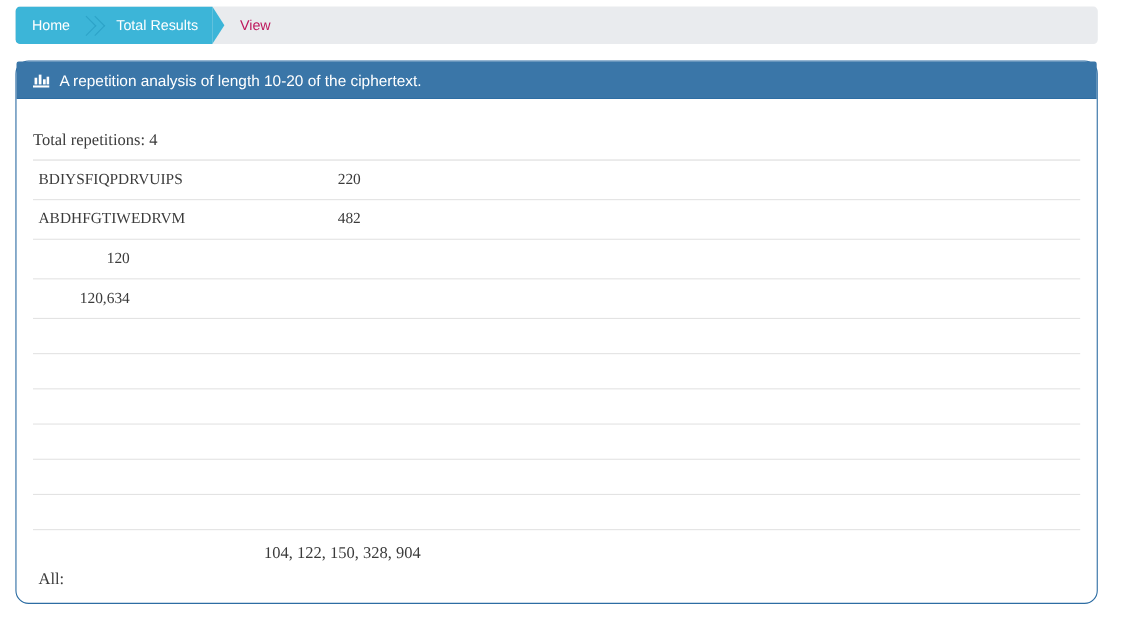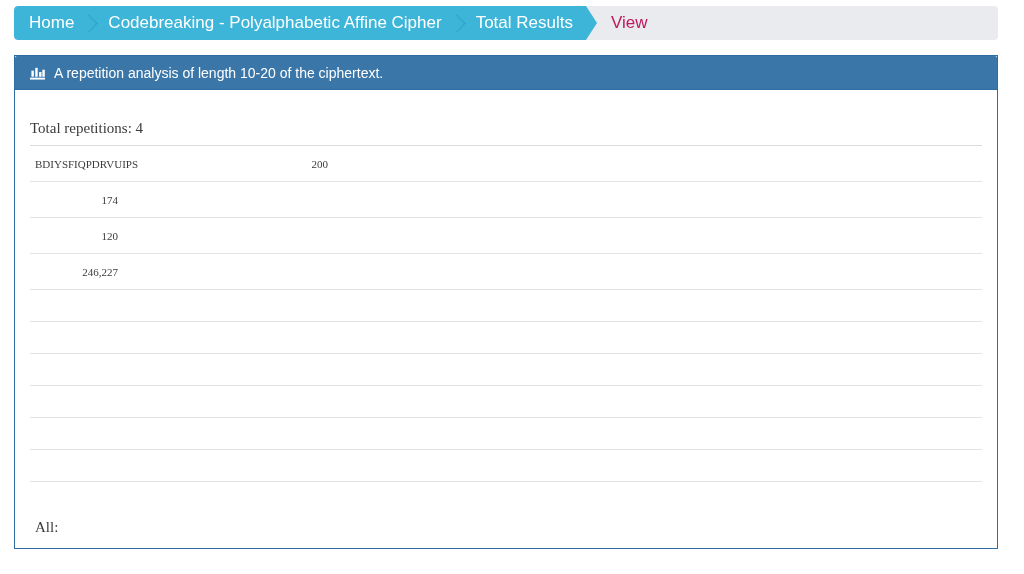--- a/index.html
+++ b/index.html
@@ -12,21 +12,21 @@
   }
 
   
   .breadcrumb-bar {
     display: flex; align-items: stretch;
     height: 34px;
     margin: 6px 26px 0 14px;
     background: #e9ebee;
     border-radius: 4px;
     overflow: hidden;
-    font-size: 17px;
+    font-size: 13px;
   }
   .crumb-group {
     display: flex; align-items: center;
     background: #3cb5d8;
     border-radius: 4px 0 0 4px;
     padding-left: 2px;
   }
   .crumb {
     color: #ffffff;
     padding: 0 13px;
@@ -52,21 +52,21 @@
     color: #be185d;
     line-height: 34px;
     padding: 0 14px;
     white-space: nowrap;
   }
 
   
   .panel {
     margin: 15px 26px 0 14px;
     border: 1px solid #2d6da3;
-    border-radius: 0;
+    border-radius: 12px;
     height: 494px;
     background: #ffffff;
   }
   .panel-heading {
     background: #3a76a8;
     color: #ffffff;
     height: 34px;
     padding: 0 15px;
     font-size: 14px;
     display: flex; align-items: center;
@@ -84,40 +84,39 @@
   .total-row {
     height: 34px;
     display: flex; align-items: center;
     font-size: 15px;
     border-bottom: 1px solid #dcdcdc;
   }
   .t-row {
     height: 36px;
     display: flex; align-items: center;
     border-bottom: 1px solid #e3e3e3;
-    font-size: 11px;
+    font-size: 14px;
   }
   .t-row.empty { height: 32px; }
   .cell-pattern { width: 210px; padding-left: 5px; }
   .cell-value { width: 88px; text-align: right; }
   .all-row {
     height: 42px;
     display: flex; align-items: center;
     font-size: 15px;
   }
   .all-label { width: 210px; padding-left: 5px; margin-top: 48px; }
 </style>
 </head>
 <body>
 
 <div class="breadcrumb-bar">
   <div class="crumb-group">
     <span class="crumb">Home</span>
     <span class="chev"></span>
-    <span class="crumb">Codebreaking - Polyalphabetic Affine Cipher</span>
     <span class="chev"></span>
     <span class="crumb">Total Results</span>
   </div>
   <span class="arrow"></span>
   <span class="crumb-active">View</span>
 </div>
 
 <div class="panel">
   <div class="panel-heading">
     <span class="icon">
@@ -131,38 +130,40 @@
     </span>
     <span>A repetition analysis of length 10-20 of the ciphertext.</span>
   </div>
 
   <div class="panel-body">
     <div class="total-row">Total repetitions: 4</div>
 
     <div>
       <div class="t-row">
         <span class="cell-pattern">BDIYSFIQPDRVUIPS</span>
-        <span class="cell-value">200</span>
+        <span class="cell-value">220</span>
       </div>
       <div class="t-row">
-        <span class="cell-value">174</span>
+        <span class="cell-pattern">ABDHFGTIWEDRVM</span>
+        <span class="cell-value">482</span>
       </div>
       <div class="t-row">
         <span class="cell-value">120</span>
       </div>
       <div class="t-row">
-        <span class="cell-value">246,227</span>
+        <span class="cell-value">120,634</span>
       </div>
       <div>
           <div class="t-row empty"></div>
           <div class="t-row empty"></div>
           <div class="t-row empty"></div>
           <div class="t-row empty"></div>
           <div class="t-row empty"></div>
           <div class="t-row empty"></div>
         </div>
     </div>
 
     <div class="all-row">
       <span class="all-label">All:</span>
+      <span class="all-values">104, 122, 150, 328, 904</span>
     </div>
   </div>
 </div>
 
 </body></html>

